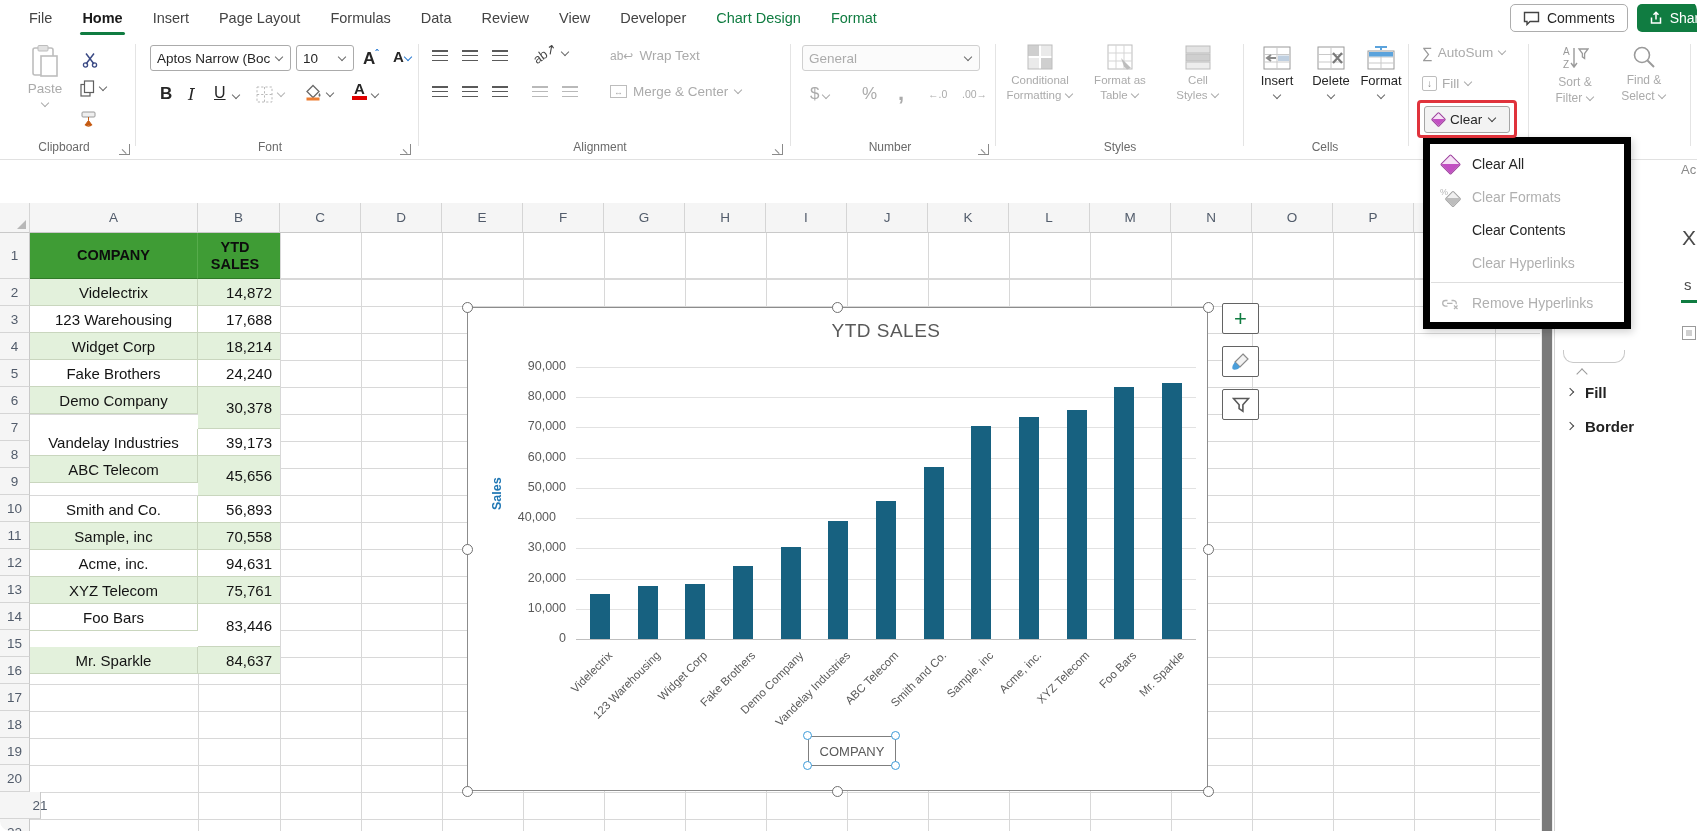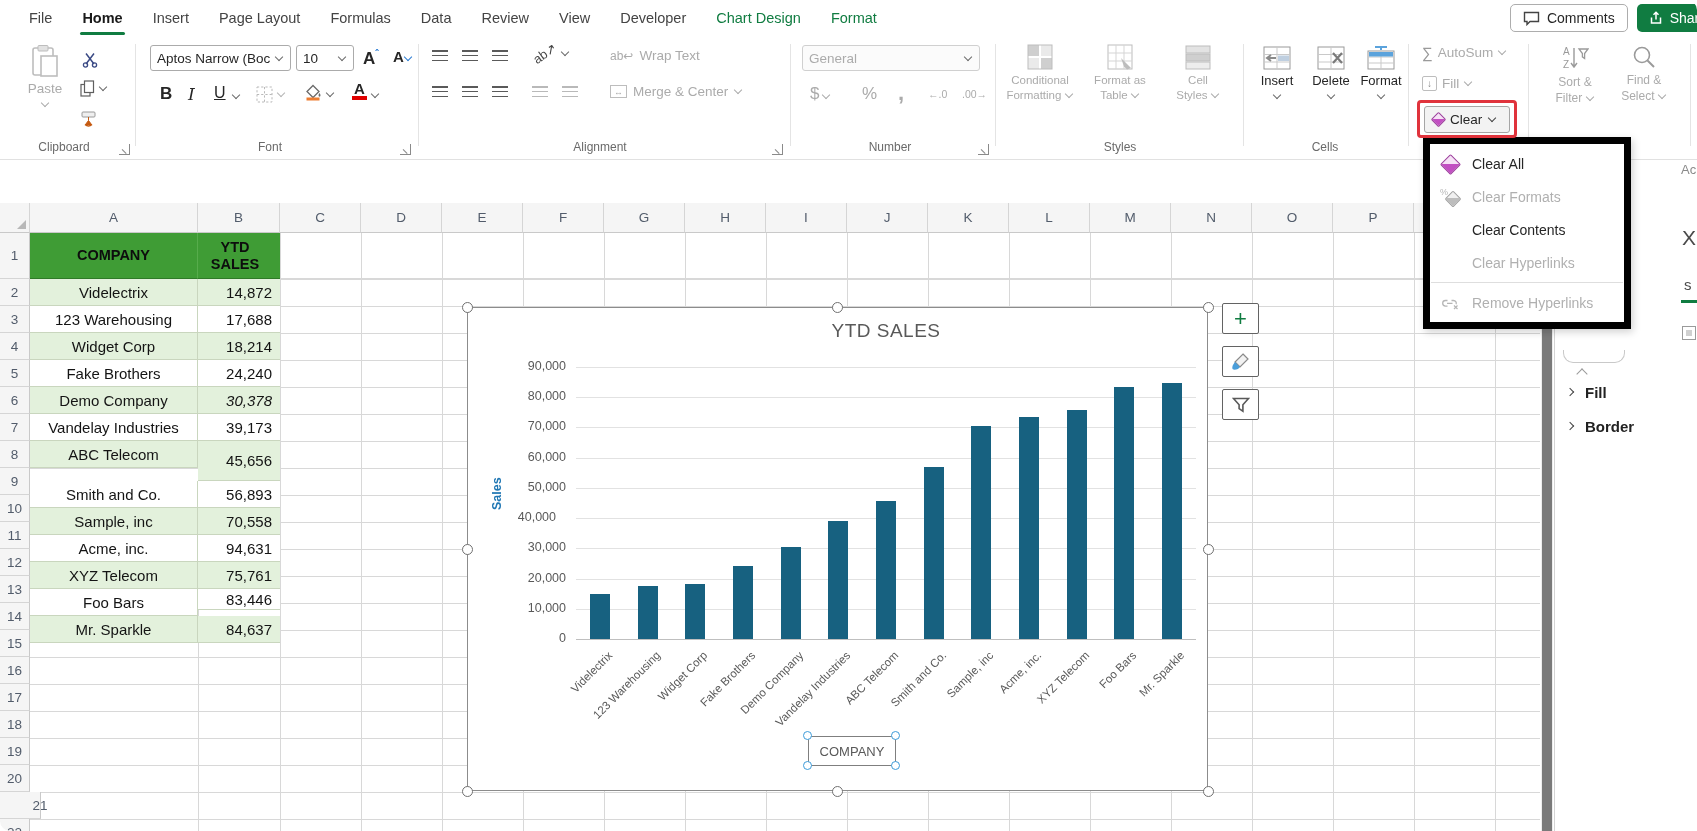--- a/index.html
+++ b/index.html
@@ -446,21 +446,21 @@
         <div class="trow green" data-interactable="false">
           <div class="tc c0" data-interactable="true" style="height: 27px;">Widget Corp</div>
           <div class="tc c1" data-interactable="true" style="height: 27px;">18,214</div>
         </div>
         <div class="trow white" data-interactable="false">
           <div class="tc c0" data-interactable="true" style="height: 27px;">Fake Brothers</div>
           <div class="tc c1" data-interactable="true" style="height: 27px;">24,240</div>
         </div>
         <div class="trow green" data-interactable="false">
           <div class="tc c0" data-interactable="true" style="height: 27px;">Demo Company</div>
-          <div class="tc c1" data-interactable="true" style="height: 27px; font-style: italic;">30,378</div>
+          <div class="tc c1" data-interactable="true" style="height: 42px;">30,378</div>
         </div>
         <div class="trow white" data-interactable="false">
           <div class="tc c0" data-interactable="true" style="height: 27px;">Vandelay Industries</div>
           <div class="tc c1" data-interactable="true" style="height: 27px;">39,173</div>
         </div>
         <div class="trow green" data-interactable="false">
           <div class="tc c0" data-interactable="true" style="height: 27px;">ABC Telecom</div>
           <div class="tc c1" data-interactable="true" style="height: 40px;">45,656</div>
         </div>
         <div class="trow white" data-interactable="false">
@@ -474,21 +474,21 @@
         <div class="trow white" data-interactable="false">
           <div class="tc c0" data-interactable="true" style="height: 27px;">Acme, inc.</div>
           <div class="tc c1" data-interactable="true" style="height: 27px;">94,631</div>
         </div>
         <div class="trow green" data-interactable="false">
           <div class="tc c0" data-interactable="true" style="height: 27px;">XYZ Telecom</div>
           <div class="tc c1" data-interactable="true" style="height: 27px;">75,761</div>
         </div>
         <div class="trow white" data-interactable="false">
           <div class="tc c0" data-interactable="true" style="height: 27px;">Foo Bars</div>
-          <div class="tc c1" data-interactable="true" style="height: 21px;">83,446</div>
+          <div class="tc c1" data-interactable="true" style="height: 43px;">83,446</div>
         </div>
         <div class="trow green" data-interactable="false">
           <div class="tc c0" data-interactable="true" style="height: 27px;">Mr. Sparkle</div>
           <div class="tc c1" data-interactable="true" style="height: 27px;">84,637</div>
         </div>
       </div>
 
     <div id="chart" data-interactable="true">
       <div class="ch-title" data-interactable="true">YTD SALES</div>
       <div class="ch-ylabel" data-interactable="true">Sales</div>

